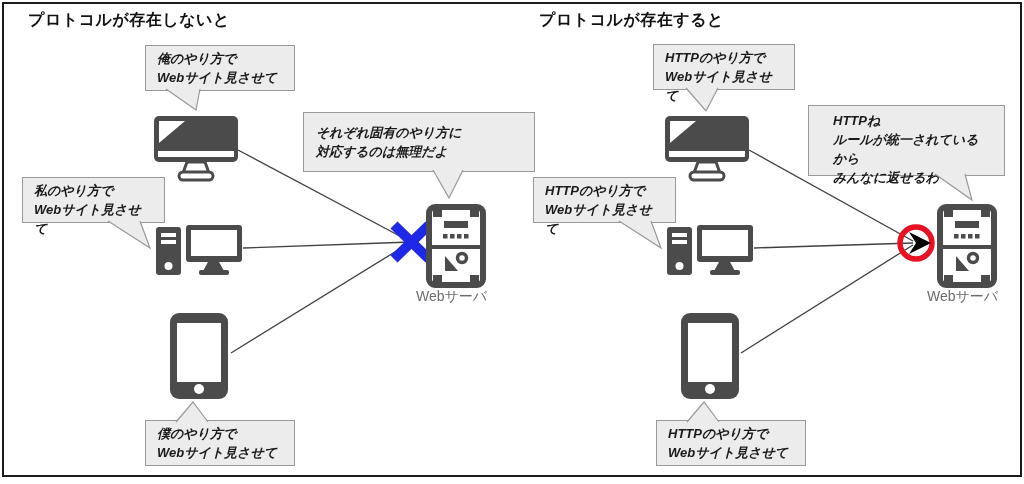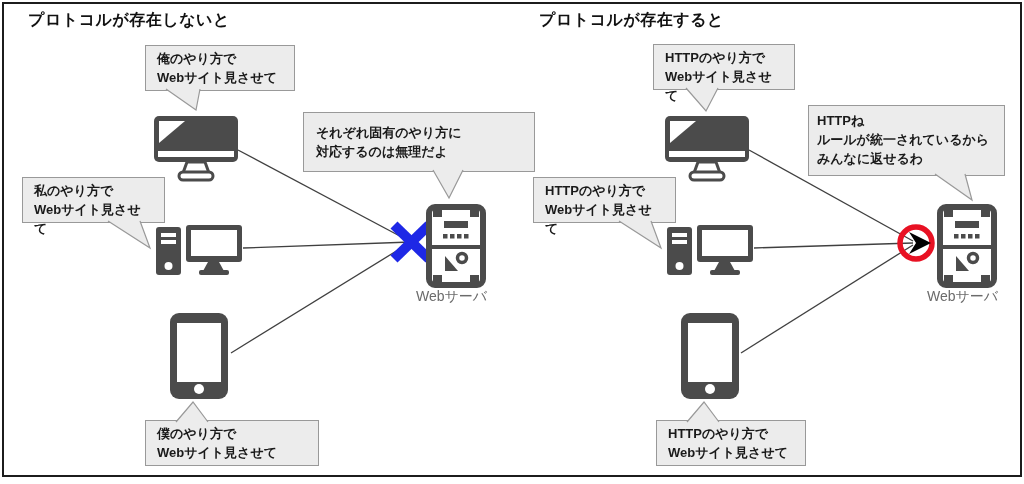--- a/index.html
+++ b/index.html
@@ -10,21 +10,21 @@
   .panel{position:absolute;top:2px;height:475px;background:#fff;border:2px solid #1c1c1c;box-sizing:border-box;}
   .panel.left{left:2px;width:509px;}
   .panel.right{left:509px;width:513px;border-left:none;}
   .panel-title{
     position:absolute;font-size:16px;font-weight:bold;color:#111;
     white-space:pre;z-index:2;letter-spacing:.5px;margin-left:12px;
   }
   .bubble{
     position:absolute;background:#ececec;border:1px solid #999;
     font-size:13px;font-weight:bold;line-height:19px;color:#1a1a1a;
-    white-space:pre-line;box-sizing:border-box;z-index:2;
+    white-space:pre-line;box-sizing:border-box;z-index:2;font-style:italic;
   }
   .b-pad{padding:3px 11px;}
   .iconwrap{position:absolute;z-index:2;}
   .server-label{
     position:absolute;font-size:14px;color:#6b6b6b;z-index:2;
     width:80px;white-space:pre;
   }
   svg.layer{position:absolute;left:0;top:0;z-index:1;pointer-events:none;}
   svg.layer.tails{z-index:3;}
   .defs{position:absolute;width:0;height:0;overflow:hidden;}
@@ -102,21 +102,21 @@
 
   <div class="panel-title" style="left:16px;top:10px">プロトコルが存在しないと</div>
   <div class="panel-title" style="left:527px;top:10px">プロトコルが存在すると</div>
 
   <div class="bubble b-pad" style="left:145px;top:45px;width:150px;height:46px">俺のやり方で
 Webサイト見させて</div>
   <div class="bubble" style="left:303px;top:112px;width:232px;height:60px;padding:10px 12px">それぞれ固有のやり方に
 対応するのは無理だよ</div>
   <div class="bubble b-pad" style="left:22px;top:177px;width:143px;height:46px">私のやり方で
 Webサイト見させて</div>
-  <div class="bubble b-pad" style="left:145px;top:420px;width:174px;height:46px">僕のやり方で
+  <div class="bubble b-pad" style="left:145px;top:420px;width:150px;height:46px">僕のやり方で
 Webサイト見させて</div>
 
   <div class="iconwrap" style="left:152px;top:114px">
     <svg width="88" height="68">
         <use href="#sym-monitor"></use>
       </svg></div>
   <div class="iconwrap" style="left:155px;top:224px">
     <svg width="88" height="52">
         <use href="#sym-pc"></use>
       </svg></div>
@@ -125,21 +125,21 @@
         <use href="#sym-phone"></use>
       </svg></div>
   <div class="iconwrap" style="left:426px;top:204px">
     <svg width="60" height="84">
         <use href="#sym-server"></use>
       </svg></div>
   <div class="server-label" style="left:416px;top:288px">Webサーバ</div>
 
   <div class="bubble b-pad" style="left:653px;top:44px;width:142px;height:46px">HTTPのやり方で
 Webサイト見させて</div>
-  <div class="bubble" style="left:808px;top:105px;width:197px;height:71px;padding:5px 8px">HTTPね
+  <div class="bubble" style="left:808px;top:105px;width:197px;height:71px;padding:5px 24px">HTTPね
 ルールが統一されているから
 みんなに返せるわ</div>
   <div class="bubble b-pad" style="left:533px;top:177px;width:143px;height:46px">HTTPのやり方で
 Webサイト見させて</div>
   <div class="bubble b-pad" style="left:656px;top:420px;width:150px;height:46px">HTTPのやり方で
 Webサイト見させて</div>
 
   <div class="iconwrap" style="left:663px;top:114px">
     <svg width="88" height="68">
         <use href="#sym-monitor"></use>

